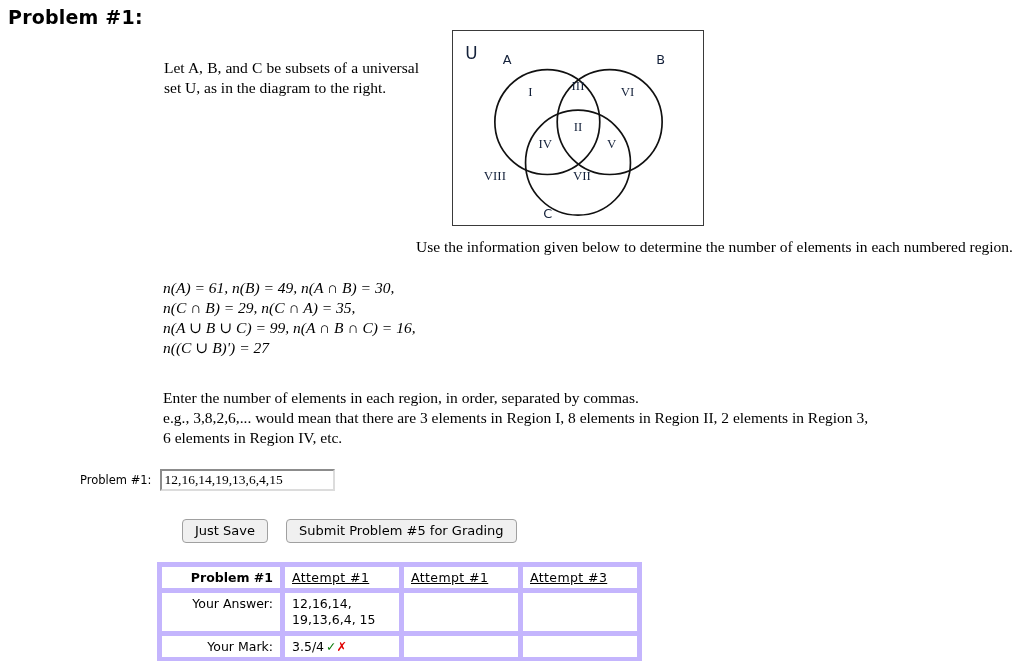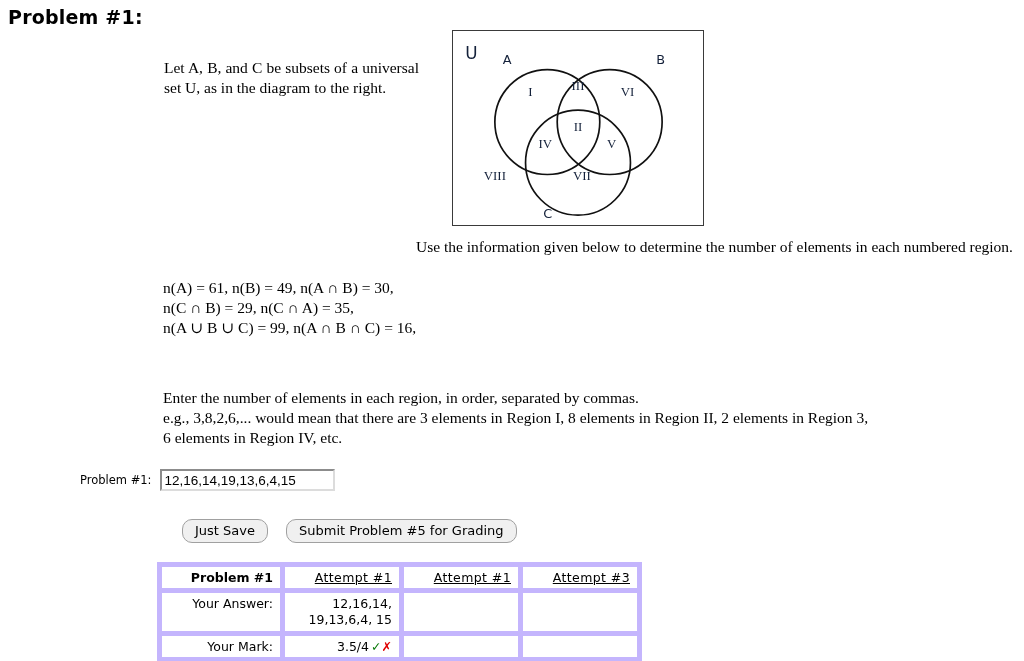--- a/index.html
+++ b/index.html
@@ -77,21 +77,21 @@
 
   
   .serif-block {
     position: absolute;
     font-family: "Liberation Serif", "DejaVu Serif", serif;
     font-size: 15.5px;
     line-height: 20px;
     color: #000000;
   }
   #use-info-line { left: 163px; top: 237px; width: 850px; text-align: right; }
-  #given-values  { left: 163px; top: 278px; width: 500px; }
+  #given-values  { left: 163px; top: 278px; width: 500px; font-style: italic; }
   #given-values .eq-line { white-space: nowrap; }
   #enter-instructions { left: 163px; top: 388px; width: 855px; }
 
   
   #answer-row {
     position: absolute;
     left: 80px;
     top: 469px;
     display: flex;
     align-items: center;
@@ -100,21 +100,21 @@
     font-family: "DejaVu Sans", sans-serif;
     font-size: 11.5px;
     color: #000000;
     margin-right: 8px;
     white-space: nowrap;
   }
   #answer-input {
     width: 175px;
     height: 22px;
     box-sizing: border-box;
-    font-family: Liberation Sans, sans-serif;
+    font-family: Liberation Serif, serif;
     font-size: 13.5px;
     color: #000000;
     padding: 3px 3px;
     background: #ffffff;
     border: 2px solid;
     border-color: #8c8c8c #dcdcdc #dcdcdc #8c8c8c;
     outline: none;
   }
 
   
@@ -125,21 +125,21 @@
     display: flex;
     align-items: center;
     gap: 18px;
   }
   .form-button {
     font-family: "DejaVu Sans", sans-serif;
     font-size: 13px;
     color: #000000;
     background: #f0f0f0;
     border: 1px solid #a0a0a0;
-    border-radius: 10px;
+    border-radius: 4px;
     padding: 3px 12px 4px 12px;
     cursor: pointer;
     line-height: 15px;
     white-space: nowrap;
   }
 
   
   #results-table-wrap {
     position: absolute;
     left: 157px;
@@ -154,21 +154,21 @@
     width: 404px;
     table-layout: fixed;
   }
   table.results td {
     border: 5px solid #c4b5fd;
     padding: 3px 7px;
     vertical-align: top;
     background: #ffffff;
   }
   td.col-head { width: 104px; text-align: right; }
-  td.col-attempt { width: 100px; text-align: right; margin-left: 41px; }
+  td.col-attempt { width: 100px; text-align: left; margin-left: 41px; }
   .hdr-problem { font-weight: bold; text-align: center; }
   .hdr-attempt { text-decoration: underline; letter-spacing: 0.4px; }
   .answer-cell { line-height: 16px; }
   td.mark-row { vertical-align: bottom; padding-bottom: 3px; }
   .mark-value { white-space: nowrap; }
   .mark-check { color: #067806; font-weight: bold; margin-left: 2px; }
   .mark-cross { color: #e00000; font-weight: bold; }
 </style>
 </head>
 <body>
@@ -198,20 +198,21 @@
     <text class="venn-region-label" x="42" y="151" text-anchor="middle">VIII</text>
   </svg>
 </div>
 
 <div id="use-info-line" class="serif-block">Use the information given below to determine the number of elements in each numbered region.</div>
 
 <div id="given-values" class="serif-block">
   <div class="eq-line">n(A) = 61, n(B) = 49, n(A ∩ B) = 30,</div>
   <div class="eq-line">n(C ∩ B) = 29, n(C ∩ A) = 35,</div>
   <div class="eq-line">n(A ∪ B ∪ C) = 99, n(A ∩ B ∩ C) = 16,</div>
+  <div class="eq-line">n((C ∪ B)') = 27</div>
 </div>
 
 <div id="enter-instructions" class="serif-block">
   <div>Enter the number of elements in each region, in order, separated by commas.</div>
   <div>e.g., 3,8,2,6,... would mean that there are 3 elements in Region I, 8 elements in Region II, 2 elements in Region 3,</div>
   <div>6 elements in Region IV, etc.</div>
 </div>
 
 <div id="answer-row">
   <span id="answer-label">Problem #1:</span>

